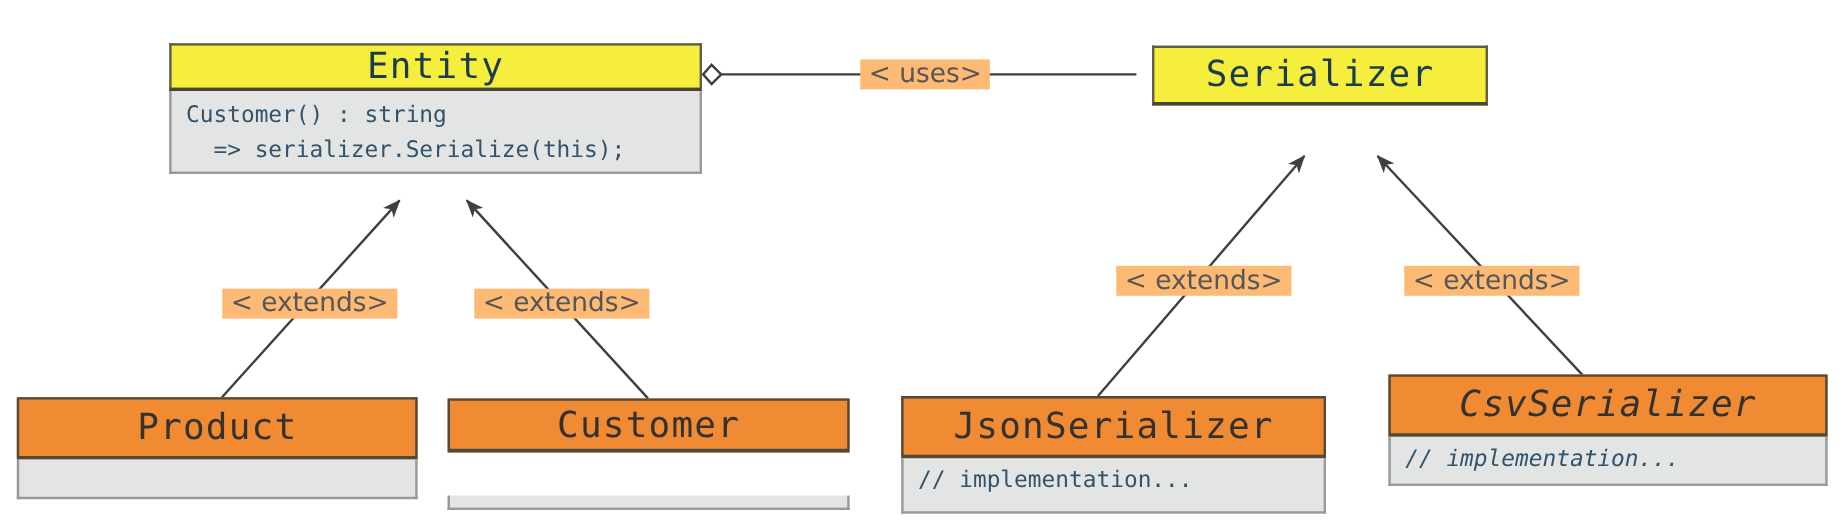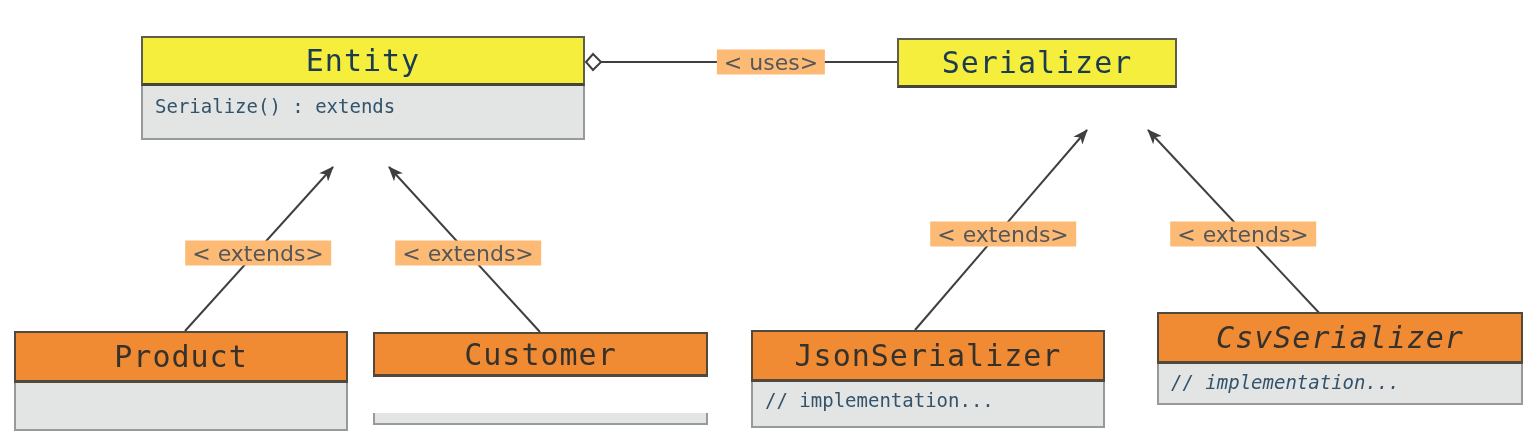--- a/index.html
+++ b/index.html
@@ -77,31 +77,32 @@
     <line x1="915" y1="330" x2="1087" y2="130" stroke="#3f3f3f" stroke-width="2" marker-end="url(#arrowhead)"></line>
 
     <line x1="1337" y1="332" x2="1148" y2="130" stroke="#3f3f3f" stroke-width="2" marker-end="url(#arrowhead)"></line>
   </svg>
 
   <div class="uml-class" style="left:141px;top:36px;width:444px;height:104px;">
     <div class="uml-header yellow" style="height:50px;">
       <span>Entity</span>
     </div>
     <div class="uml-body">
-      <div class="code-line">Serialize() : extends</div>
+      <div class="code-line">Customer() : string</div>
+      <div class="code-line">  =&gt; serializer.Serialize(this);</div>
     </div>
   </div>
 
-  <div class="uml-class" style="left:897px;top:38px;width:280px;height:89px;">
+  <div class="uml-class" style="left:960px;top:38px;width:280px;height:89px;">
     <div class="uml-header yellow" style="height:50px;">
       <span>Serializer</span>
     </div>
   </div>
 
-  <div class="uml-class" style="left:14px;top:331px;width:334px;height:100px;">
+  <div class="uml-class" style="left:14px;top:331px;width:334px;height:85px;">
     <div class="uml-header orange" style="height:52px;">
       <span>Product</span>
     </div>
     <div class="uml-body"></div>
   </div>
 
   <div class="uml-class" style="left:373px;top:332px;width:335px;height:93px;gap:36px;">
     <div class="uml-header orange" style="height:51px;">
       <span>Customer</span>
     </div>

